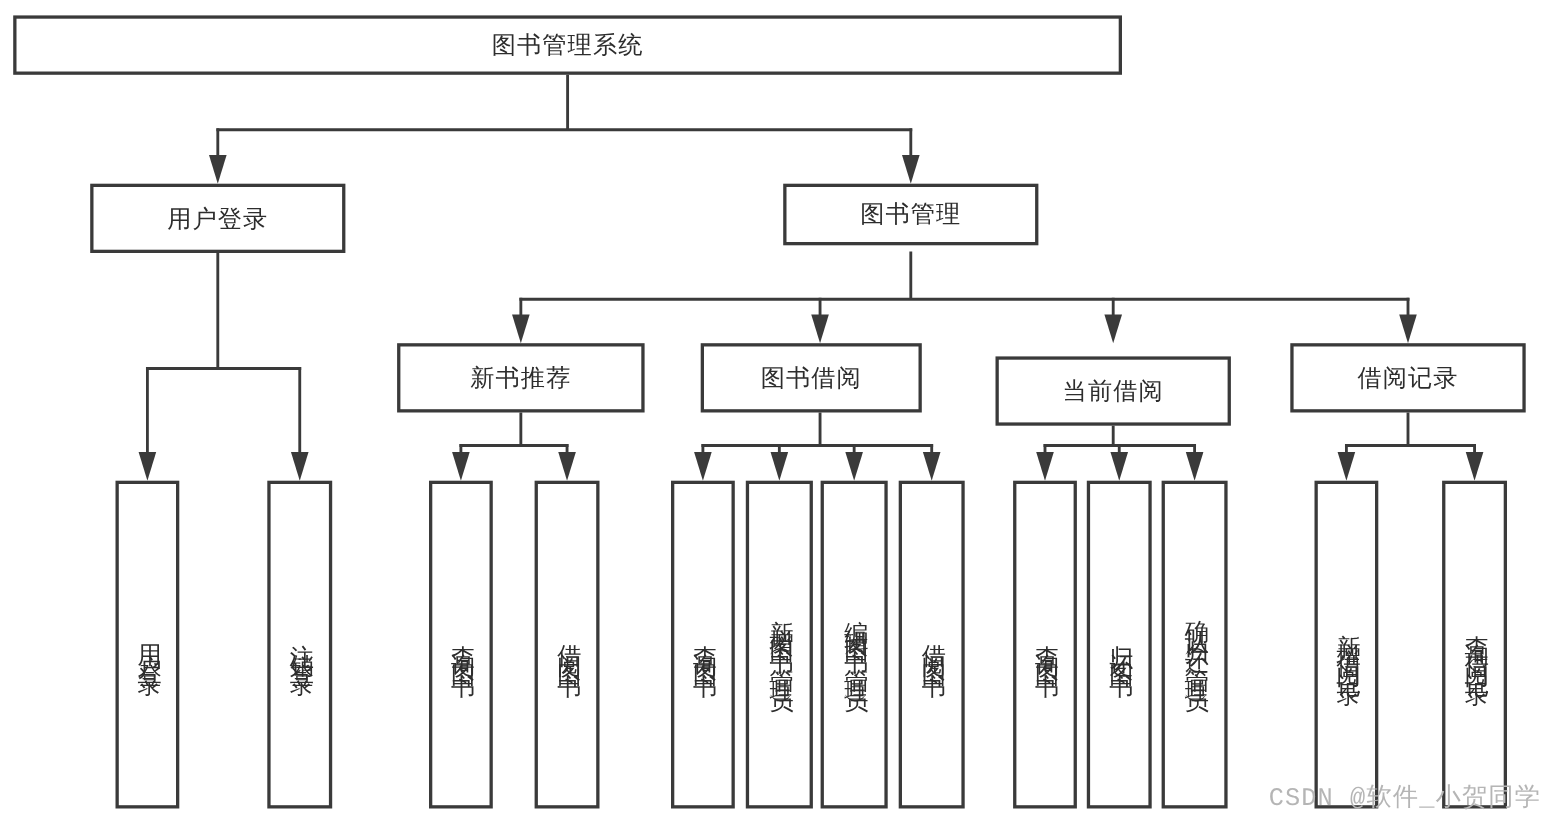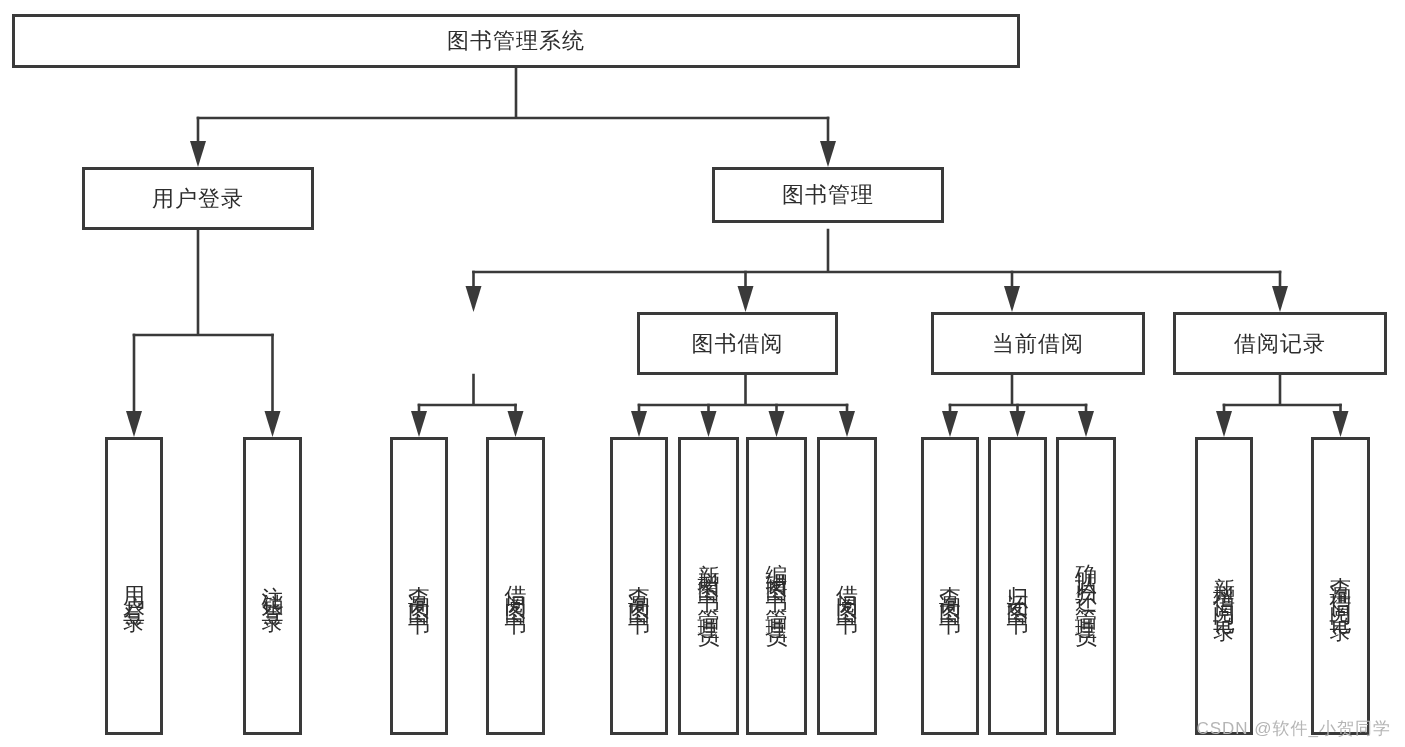--- a/index.html
+++ b/index.html
@@ -7,20 +7,21 @@
     padding: 0;
     background: #ffffff;
     font-family: "Liberation Sans", "DejaVu Sans", sans-serif;
   }
   #stage {
     position: relative;
     width: 1405px;
     height: 747px;
     background: #ffffff;
     overflow: hidden;
+    font-family: Liberation Mono, monospace;
   }
   #connectors {
     position: absolute;
     left: 0;
     top: 0;
     z-index: 1;
     pointer-events: none;
   }
   .box {
     position: absolute;
@@ -41,24 +42,24 @@
   .vbox .vtext {
     writing-mode: vertical-rl;
     text-orientation: mixed;
     font-size: 22px;
     letter-spacing: 9px;
     line-height: 1;
     white-space: nowrap;
   }
   .watermark {
     position: absolute;
-    right: 14px;
+    right: 4px;
     bottom: 7px;
     z-index: 3;
-    font-size: 17px;
+    font-size: 23px;
     color: #b5b5b5;
     letter-spacing: 1px;
     white-space: nowrap;
   }
 </style>
 </head>
 <body>
 
 <div id="stage">
 
@@ -125,24 +126,27 @@
     <span>图书管理系统</span>
   </div>
 
   <div class="box hbox" style="left:82px; top:167px; width:232px; height:63px;">
     <span>用户登录</span>
   </div>
   <div class="box hbox" style="left:712px; top:167px; width:232px; height:56px;">
     <span>图书管理</span>
   </div>
 
+  <div class="box hbox" style="left:361px; top:312px; width:225px; height:63px;">
+    <span>新书推荐</span>
+  </div>
   <div class="box hbox" style="left:637px; top:312px; width:201px; height:63px;">
     <span>图书借阅</span>
   </div>
-  <div class="box hbox" style="left:905px; top:312px; width:214px; height:63px;margin-left:26px;">
+  <div class="box hbox" style="left:905px; top:324px; width:214px; height:63px;">
     <span>当前借阅</span>
   </div>
   <div class="box hbox" style="left:1173px; top:312px; width:214px; height:63px;">
     <span>借阅记录</span>
   </div>
 
   <div class="box vbox" style="left:105px; top:437px; width:58px; height:298px;">
     <span class="vtext">用户登录</span>
   </div>
   <div class="box vbox" style="left:243px; top:437px; width:59px; height:298px;">

